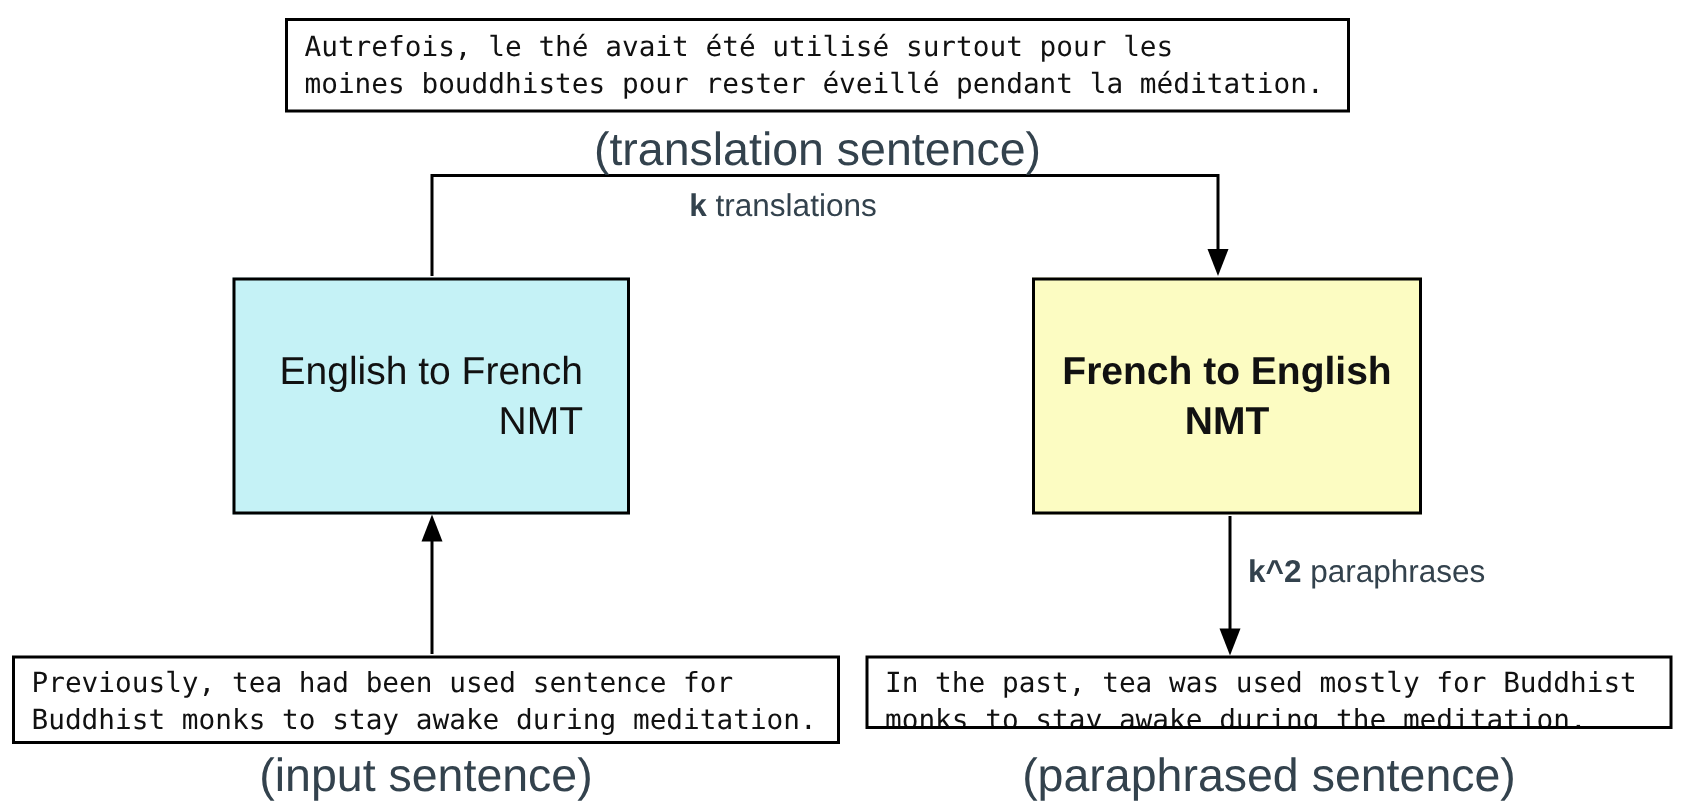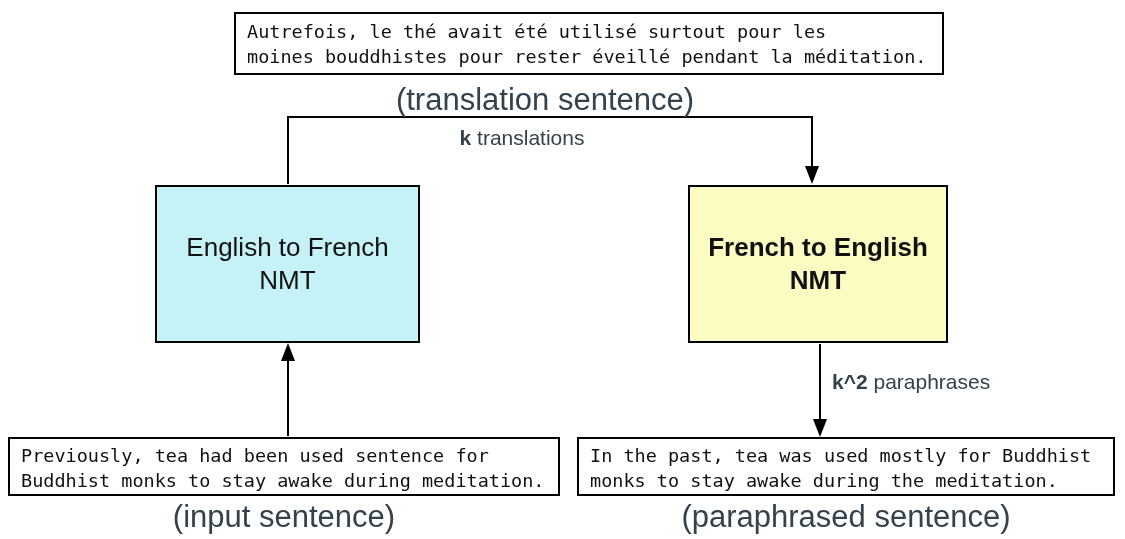--- a/index.html
+++ b/index.html
@@ -17,23 +17,23 @@
     border: 2px solid #000000;
     background: #ffffff;
     font-family: "DejaVu Sans Mono", "Liberation Mono", monospace;
     font-size: 18.5px;
     line-height: 25px;
     color: #111111;
     white-space: pre-line;
     padding: 5px 11px 0 11px;
     overflow: hidden;
   }
-  #translation-box { left: 190px; top: 12px;  width: 710px; height: 63px; margin-left: 44px; }
+  #translation-box { left: 190px; top: 12px;  width: 710px; height: 63px; }
   #input-box       { left: 8px;   top: 437px; width: 552px; height: 59px; padding-top: 4px; }
-  #paraphrased-box { left: 577px; top: 437px; width: 538px; height: 59px; padding-top: 4px; }
+  #paraphrased-box { left: 577px; top: 437px; width: 538px; height: 49px; padding-top: 4px; }
 
   .caption {
     position: absolute;
     text-align: center;
     color: #33424d;
     font-size: 31px;
     line-height: 28px;
   }
   #caption-translation { left: 190px; top: 86px;  width: 710px; }
   #caption-input       { left: 8px;   top: 503px; width: 552px; }
@@ -45,21 +45,21 @@
     border: 2px solid #000000;
     display: flex;
     align-items: center;
     justify-content: center;
     text-align: center;
     font-size: 26px;
     line-height: 33px;
     color: #111111;
     white-space: pre-line;
   }
-  #en-to-fr-node { left: 155px; top: 185px; width: 265px; height: 158px; }
+  #en-to-fr-node { left: 155px; top: 185px; width: 265px; height: 158px; text-align: right; }
   #fr-to-en-node { left: 688px; top: 185px; width: 260px; height: 158px; }
 
   .edge-label {
     position: absolute;
     color: #33424d;
     font-size: 21px;
     line-height: 26px;
   }
   #label-k-translations { left: 288px; top: 125px; width: 468px; text-align: center; }
   #label-k2-paraphrases { left: 832px; top: 369px; }

